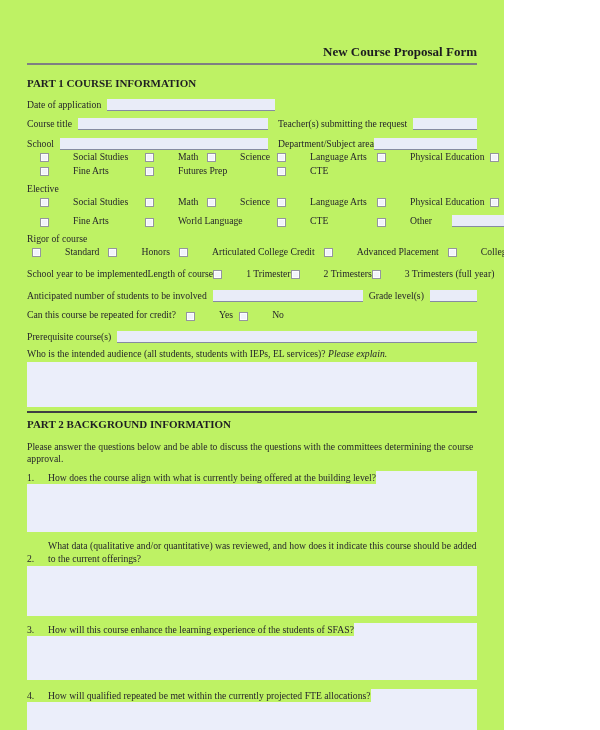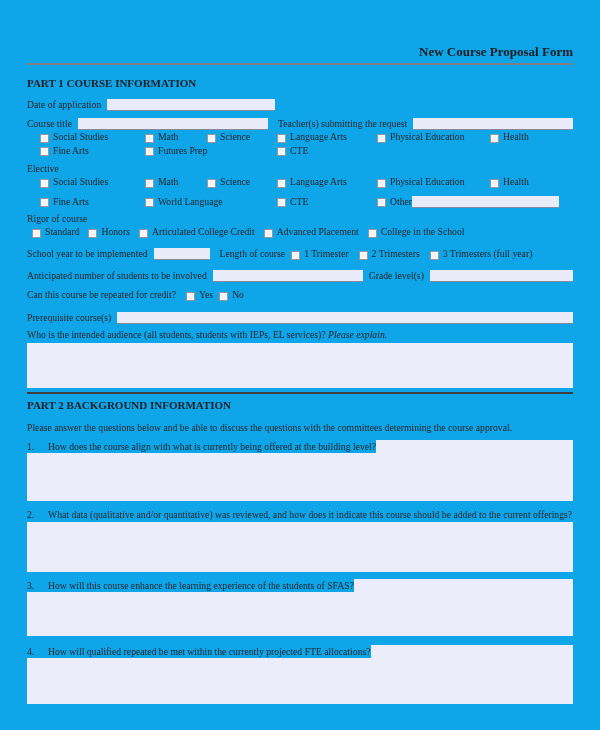--- a/index.html
+++ b/index.html
@@ -1,18 +1,18 @@
 <!DOCTYPE html>
 <html><head>
 <meta charset="utf-8">
 <style>
   * { margin:0; padding:0; box-sizing:border-box; }
   html,body { background:#ffffff; }
   .page {
-    width:600px; height:730px; background:#0ea5e9; overflow:hidden;
+    width:504px; height:730px; background:#bef264; overflow:hidden;
     font-family:"Liberation Serif", serif; font-size:9.7px; line-height:1.25; color:#26262b;
     position:relative;
   }
   .content { margin:0 27px; }
   .title-row { padding-top:44px; text-align:right; }
   .title { font-size:13px; font-weight:bold; color:#1c1c20; }
   .rule-top { border:none; border-top:2px solid #7f7f83; margin-top:3px; }
   .rule-dark { border:none; border-top:2.5px solid #3f3f43; margin-top:4px; }
   .part-heading { font-weight:bold; font-size:11px; margin-top:12px; color:#1e1e22; }
   .frow { display:flex; align-items:flex-start; }
@@ -23,21 +23,21 @@
   .flex1 { flex:1; }
   .mt8 { margin-top:7.5px; }
   .mt10 { margin-top:10px; }
   .it { font-style:italic; }
   .cb {
     display:inline-block; width:9px; height:9px; flex:none;
     border:1px solid #94969e; background:#f2f4fb;
     box-shadow:inset 0 0 0 1px #fdfdfe; margin-right:4px;
     position:relative; top:1px;
   }
-  .opt { display:inline-flex; align-items:center; white-space:nowrap; }
+  .opt { display:inline-flex; align-items:center; white-space:nowrap;gap:20px; }
   .cbgrid {
     display:grid; grid-template-columns:105px 62px 70px 100px 113px 1fr;
     padding-left:13px; row-gap:1.5px; margin-top:1px;
   }
   .cbgrid .opt { align-items:center; }
   .rigor-row { display:flex; gap:9px; padding-left:5px; margin-top:1px; }
   .area { background:#ebeefa; width:100%; }
   .qline { display:flex; align-items:flex-end; }
   .qnum { width:21px; flex:none; }
   .qfill { flex:1; background:#ebeefa; height:13px; }
@@ -67,20 +67,28 @@
     <div class="frow mt8">
       <span class="lab">Course title</span>
       <span class="gap6"></span>
       <span class="field" style="width:190px"></span>
       <span class="gap10"></span>
       <span class="lab">Teacher(s) submitting the request</span>
       <span class="gap6"></span>
       <span class="field flex1"></span>
     </div>
 
+    <div class="frow mt8">
+      <span class="lab">School</span>
+      <span class="gap6"></span>
+      <span class="field" style="width:208px"></span>
+      <span class="gap10"></span>
+      <span class="lab">Department/Subject area</span>
+      <span class="field flex1"></span>
+    </div>
 
 
     <div class="cbgrid">
       <span class="opt">
           <span class="cb"></span>
           <span>Social Studies</span>
         </span>
       <span class="opt">
           <span class="cb"></span>
           <span>Math</span>

